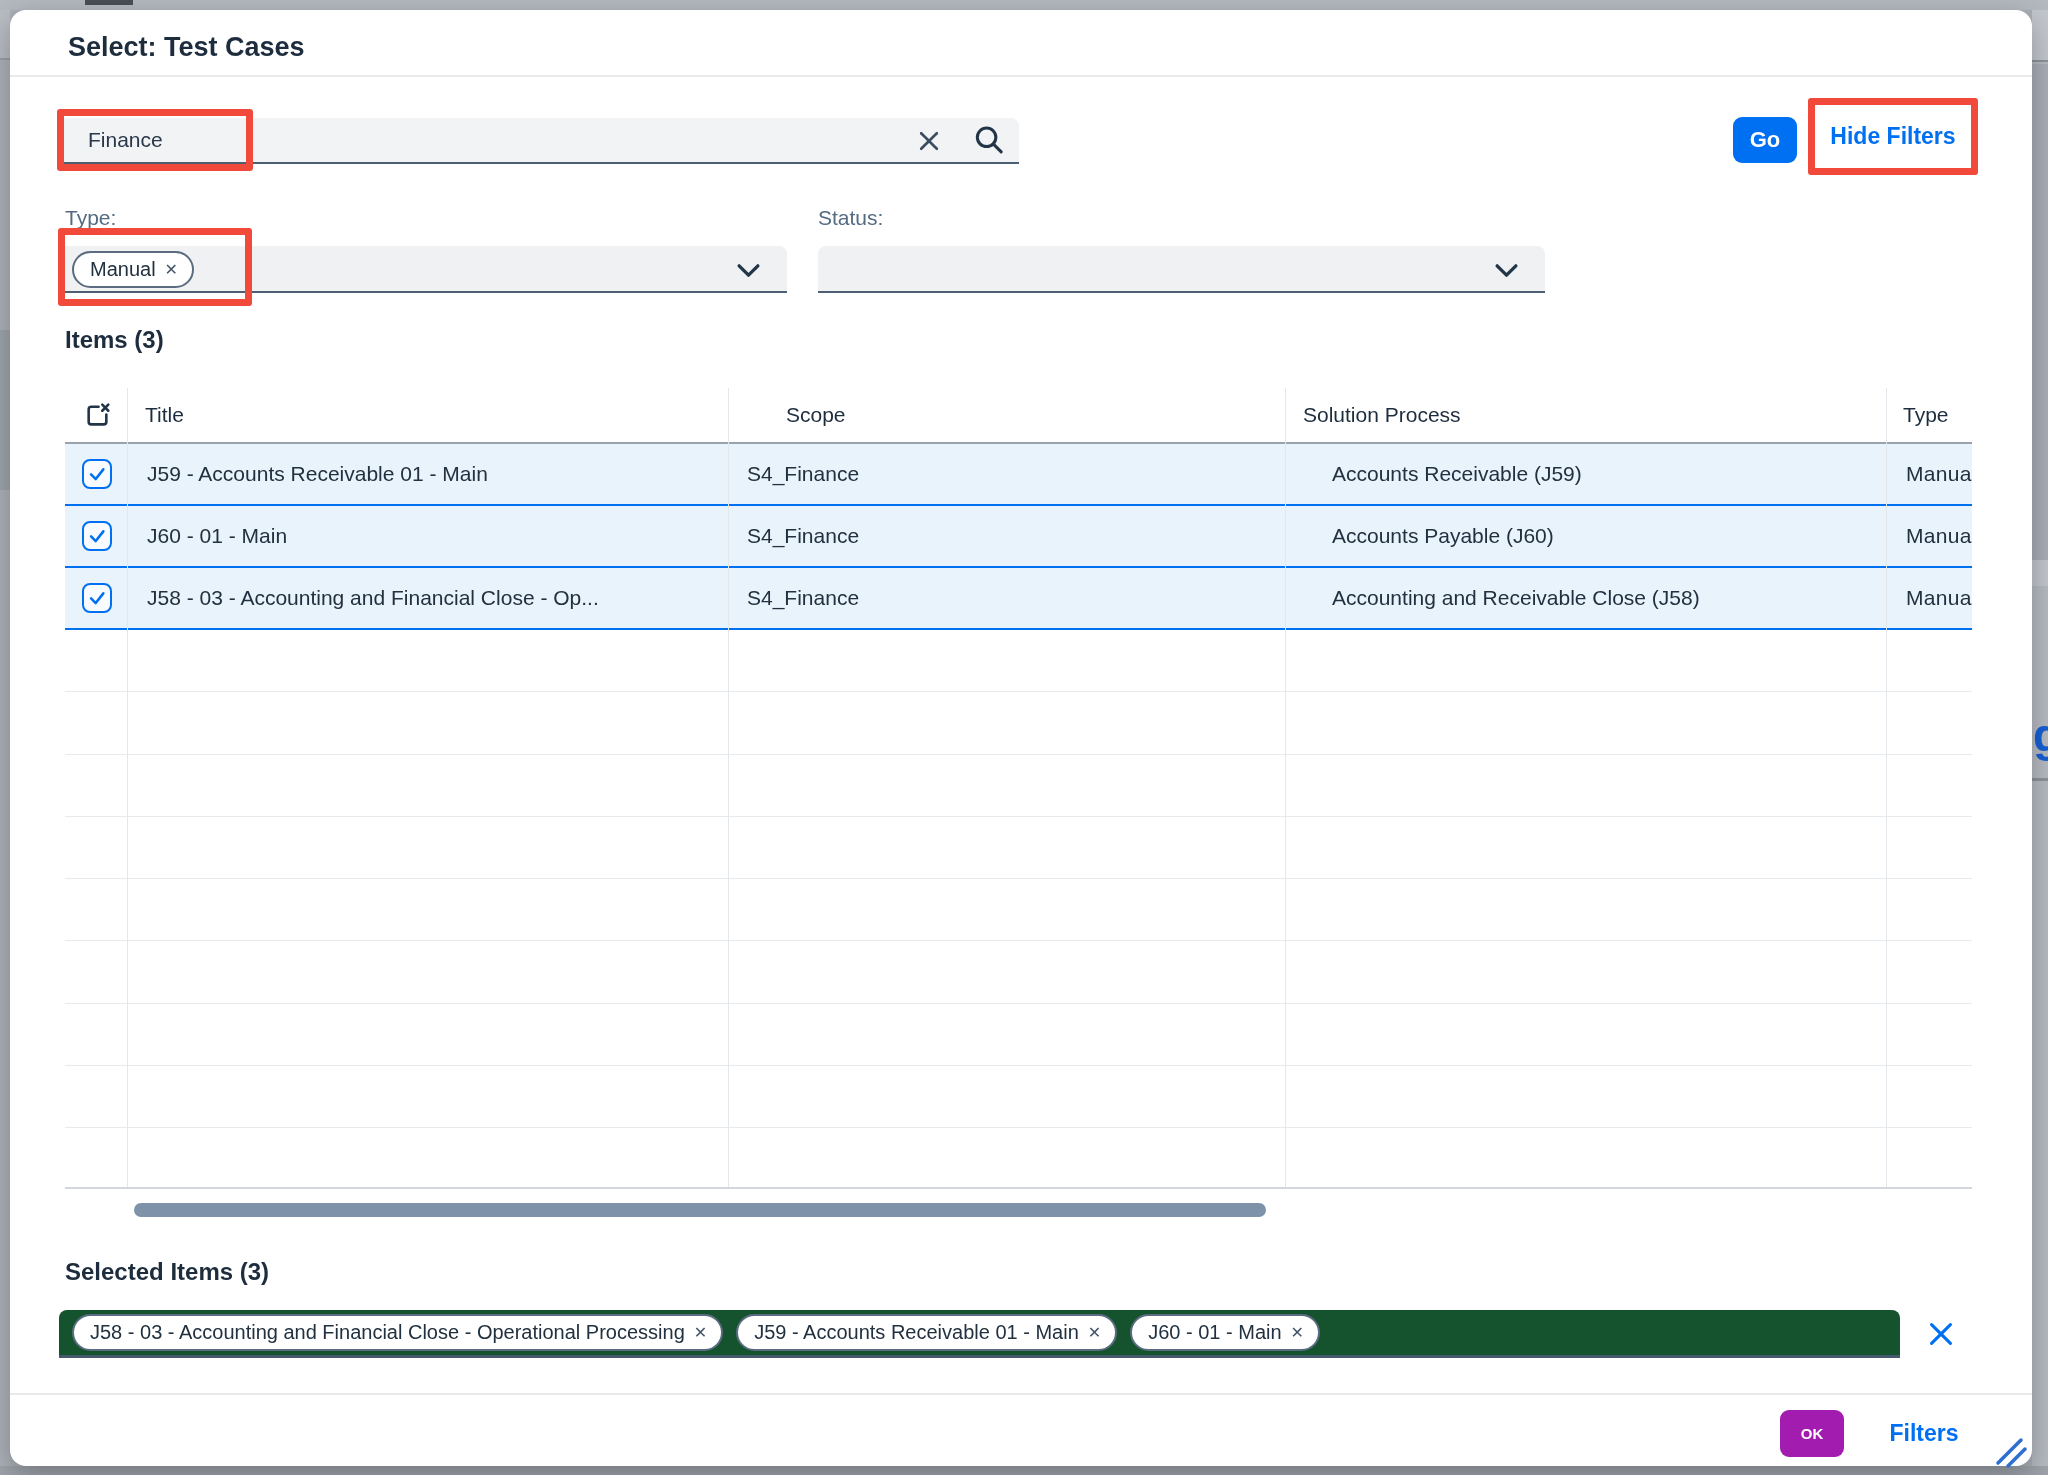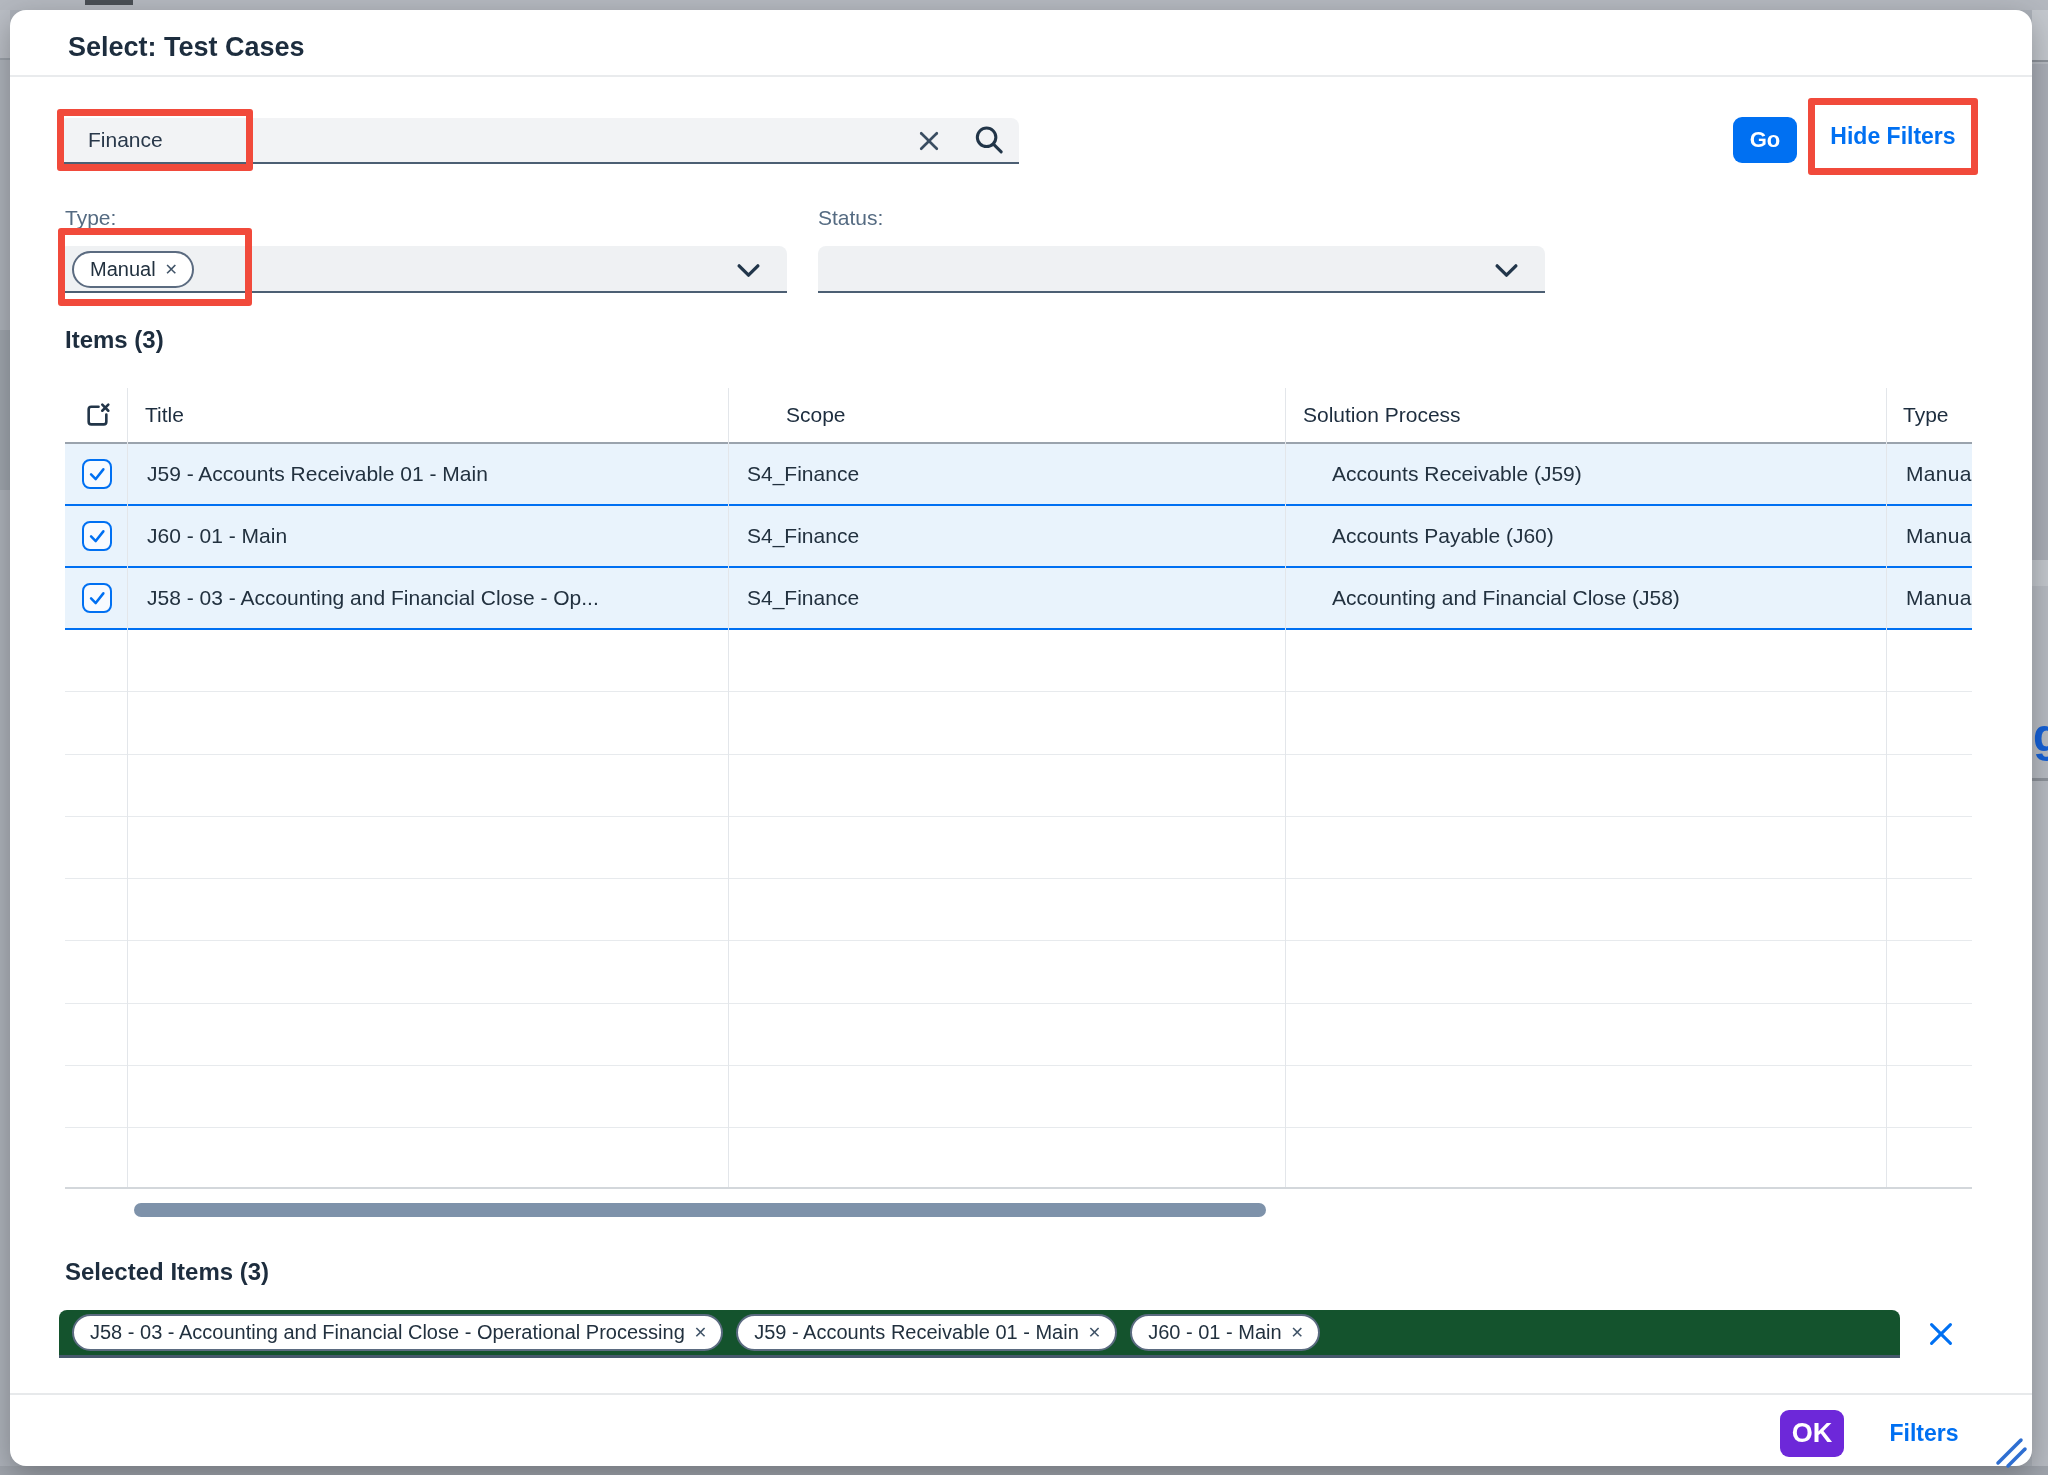--- a/index.html
+++ b/index.html
@@ -80,22 +80,22 @@
          background:repeating-linear-gradient(to bottom, transparent 0 61.3px, #e7eaed 61.3px 62.3px); }
 
   #hscrollbar { left:124px; top:1193px; width:1132px; height:14px; background:#7e92aa; border-radius:7px; cursor:pointer; }
 
   #selected-heading { left:55px; top:1248px; }
   #token-area { left:49px; top:1300px; width:1841px; height:48px; background:#14532d; border-bottom:3px solid #46586c;
                 border-radius:8px 8px 0 0; display:flex; align-items:center; gap:13px; padding-left:13px; }
   #clear-all-icon { left:1918px; top:1311px; width:26px; height:26px; cursor:pointer; }
 
   #footer-divider { left:0; top:1383px; width:2022px; height:2px; background:#e7e9eb; }
-  #ok-button { left:1770px; top:1400px; width:64px; height:47px; background:#6d28d9; border:none; border-radius:9px;
-               color:#ffffff; font-size:27px; font-weight:700; font-family:"Liberation Sans",sans-serif; cursor:pointer; }
+  #ok-button { left:1770px; top:1400px; width:64px; height:47px; background:#a21caf; border:none; border-radius:9px;
+               color:#ffffff; font-size:15px; font-weight:700; font-family:"Liberation Sans",sans-serif; cursor:pointer; }
   #cancel-link { left:1864px; top:1400px; width:100px; height:47px; display:flex; align-items:center; justify-content:center;
                color:#0070f2; font-size:23px; font-weight:700; cursor:pointer; }
   #resize-grip { left:1982px; top:1424px; width:38px; height:36px; cursor:nwse-resize; }
 </style>
 </head>
 <body>
 
 <div id="canvas">
 
   <div class="strip" id="strip-top">
@@ -187,21 +187,21 @@
         <span class="tcell c-type">Manual</span>
       </div>
       <div class="trow" id="row-2">
         <span class="cbx">
           <svg width="22" height="22" viewBox="0 0 26 26">
               <polyline points="6,13.5 11.5,19 20.5,7.5" fill="none" stroke="#0070f2" stroke-width="3" stroke-linecap="round" stroke-linejoin="round"></polyline>
             </svg>
         </span>
         <span class="tcell c-title">J58 - 03 - Accounting and Financial Close - Op...</span>
         <span class="tcell c-scope">S4_Finance</span>
-        <span class="tcell c-sol">Accounting and Financial Close (J58)</span>
+        <span class="tcell c-sol">Accounting and Receivable Close (J58)</span>
         <span class="tcell c-type">Manual</span>
       </div>
 
       <div id="empty-grid"></div>
       <div class="vline" id="vline-1"></div>
       <div class="vline" id="vline-2"></div>
       <div class="vline" id="vline-3"></div>
       <div class="vline" id="vline-4"></div>
     </div>
 

